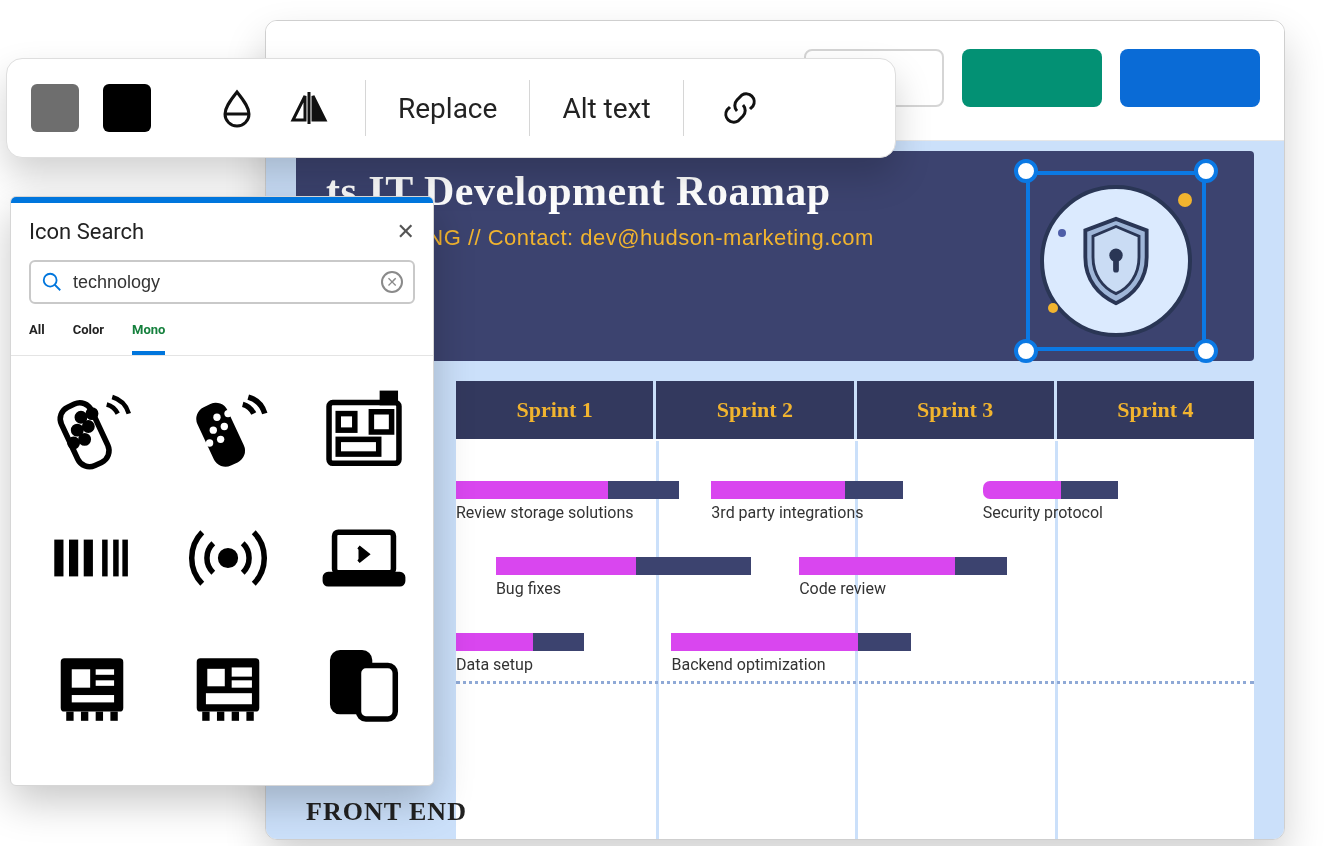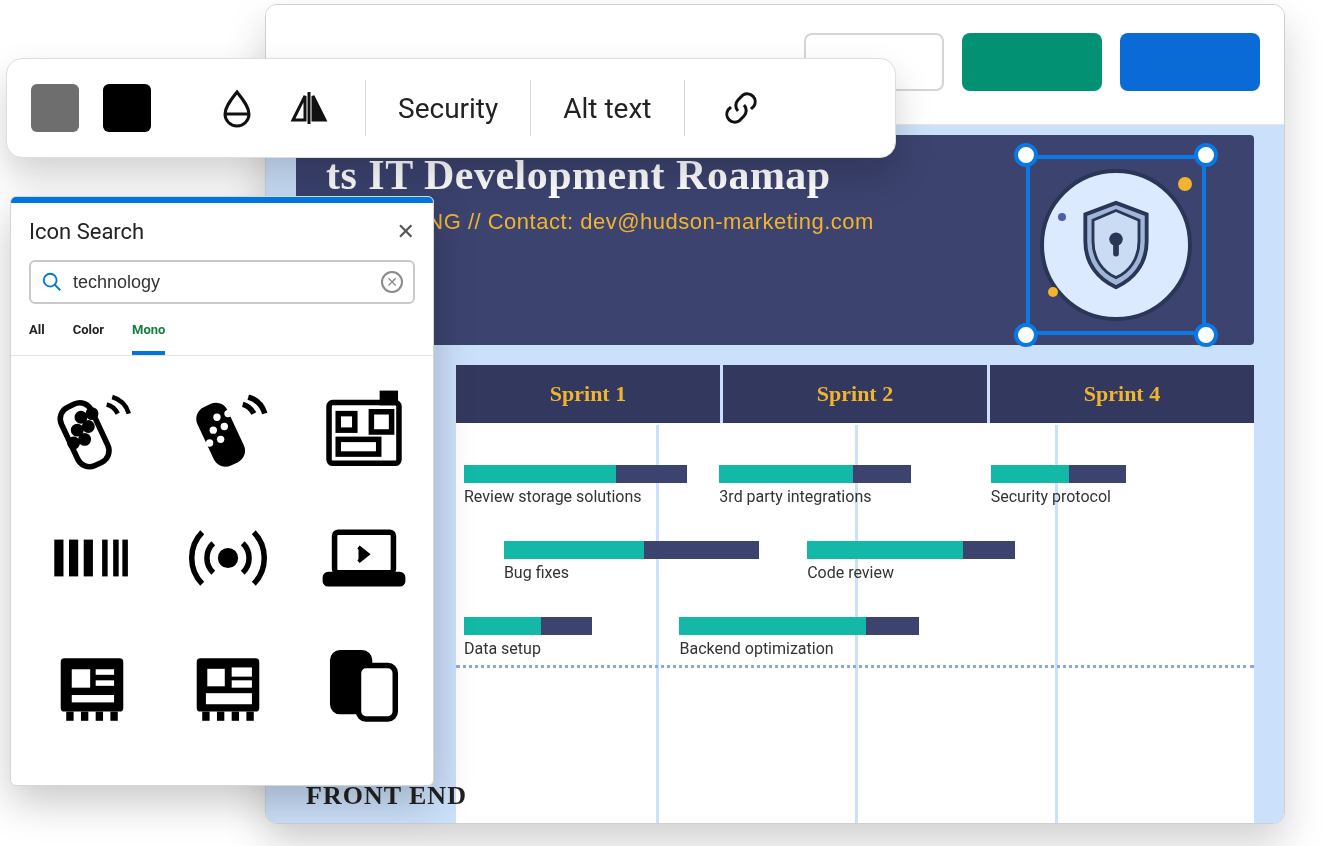--- a/index.html
+++ b/index.html
@@ -2,21 +2,21 @@
 <html><head>
 <meta charset="utf-8">
 <style>
   * { box-sizing: border-box; margin: 0; padding: 0; }
   html, body { width: 1331px; height: 846px; font-family: -apple-system, BlinkMacSystemFont, "Segoe UI", Roboto, Arial, sans-serif; background: transparent; }
   .stage { position: relative; width: 1331px; height: 846px; }
 
   
   .editor-window {
     position: absolute;
-    left: 265px; top: 4px;
+    left: 265px; top: 20px;
     width: 1020px; height: 820px;
     background: #fff;
     border: 1px solid #cfcfcf;
     border-radius: 12px;
     box-shadow: 0 20px 40px rgba(0,0,0,.18);
     overflow: hidden;
   }
   .editor-topbar {
     position: absolute; left:0; right:0; top:0;
     height: 120px;
@@ -93,21 +93,21 @@
     padding:16px 0; border-right:3px solid #cbe0fa;
   }
   .sprint-header .cell:last-child{border-right:none;}
   .grid-cols { position:absolute; top:60px; bottom:0; left:0; right:0; pointer-events:none; }
   .grid-cols::before,.grid-cols::after,.grid-cols .g2{
     content:""; position:absolute; top:0; bottom:0; width:3px; background:#cbe0fa;
   }
   .grid-cols::before{left:25%;} .grid-cols::after{left:75%;}
   .grid-cols .g2{left:50%;}
   .task-area { position:absolute; left:0; right:0; top:100px; bottom:0; }
-  .bar { position:absolute; height:18px; background:#14b8a6;margin-left:8px; }
+  .bar { position:absolute; height:18px; background:#d946ef; }
   .bar .dark { position:absolute; right:0; top:0; bottom:0; background:#3c436f; }
   .bar-label { position:absolute; font-size:16px; color:#333; top:22px; left:0; white-space:nowrap; }
   .dotted-sep { position:absolute; left:0; right:0; top:300px; border-top:3px dotted #8fa9d6; }
 
   .section-label {
     position:absolute; left:30px; top:760px;
     font-family:"Georgia",serif; font-weight:900; font-size:26px; letter-spacing:1px; color:#222;
   }
 
   
@@ -195,35 +195,36 @@
           <div class="sel-handle h-tr"></div>
           <div class="sel-handle h-bl"></div>
           <div class="sel-handle h-br"></div>
         </div>
       </div>
 
       <div class="board">
         <div class="sprint-header">
           <div class="cell">Sprint 1</div>
           <div class="cell">Sprint 2</div>
+          <div class="cell">Sprint 3</div>
           <div class="cell">Sprint 4</div>
         </div>
         <div class="grid-cols">
             <span class="g2"></span>
           </div>
         <div class="task-area" id="task-area">
             <div class="bar" style="left: 0%; width: 28%; top: 0px;">
               <div class="dark" style="width: 32%;"></div>
               <div class="bar-label">Review storage solutions</div>
             </div>
             <div class="bar" style="left: 32%; width: 24%; top: 0px;">
               <div class="dark" style="width: 30%;"></div>
               <div class="bar-label">3rd party integrations</div>
             </div>
-            <div class="bar" style="left: 66%; width: 17%; top: 0px;">
+            <div class="bar" style="left: 66%; width: 17%; top: 0px; border-radius: 7px;">
               <div class="dark" style="width: 42%;"></div>
               <div class="bar-label">Security protocol</div>
             </div>
             <div class="bar" style="left: 5%; width: 32%; top: 76px;">
               <div class="dark" style="width: 45%;"></div>
               <div class="bar-label">Bug fixes</div>
             </div>
             <div class="bar" style="left: 43%; width: 26%; top: 76px;">
               <div class="dark" style="width: 25%;"></div>
               <div class="bar-label">Code review</div>
@@ -255,21 +256,21 @@
       </svg>
     </div>
     <div class="tool-icon">
       <svg viewBox="0 0 40 40" fill="none" stroke="#111" stroke-width="3">
         <line x1="20" y1="4" x2="20" y2="36"></line>
         <path d="M16 32 L4 32 L16 8 Z" fill="none"></path>
         <path d="M24 32 L36 32 L24 8 Z" fill="#111"></path>
       </svg>
     </div>
     <div class="ctx-sep"></div>
-    <div class="ctx-btn">Security</div>
+    <div class="ctx-btn">Replace</div>
     <div class="ctx-sep"></div>
     <div class="ctx-btn">Alt text</div>
     <div class="ctx-sep"></div>
     <div class="tool-icon link-icon">
       <svg viewBox="0 0 40 40" fill="none" stroke="#111" stroke-width="3">
         <path d="M17 23 a8 8 0 0 1 0-11 l5-5 a8 8 0 0 1 11 11 l-3 3"></path>
         <path d="M23 17 a8 8 0 0 1 0 11 l-5 5 a8 8 0 0 1 -11 -11 l3-3"></path>
       </svg>
     </div>
   </div>

